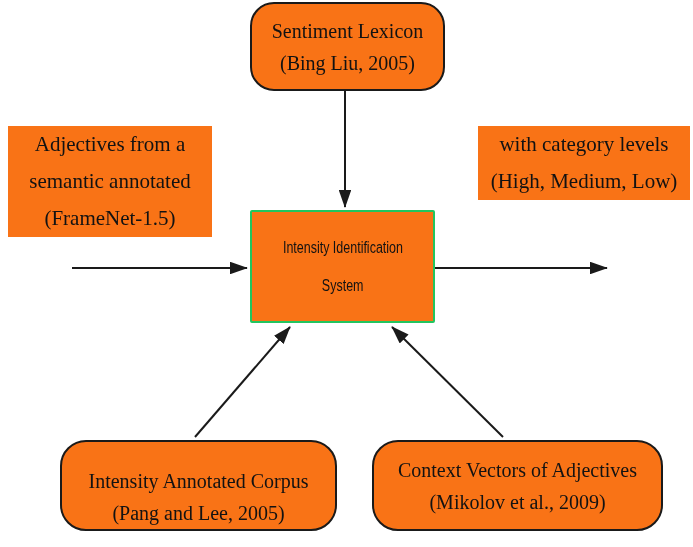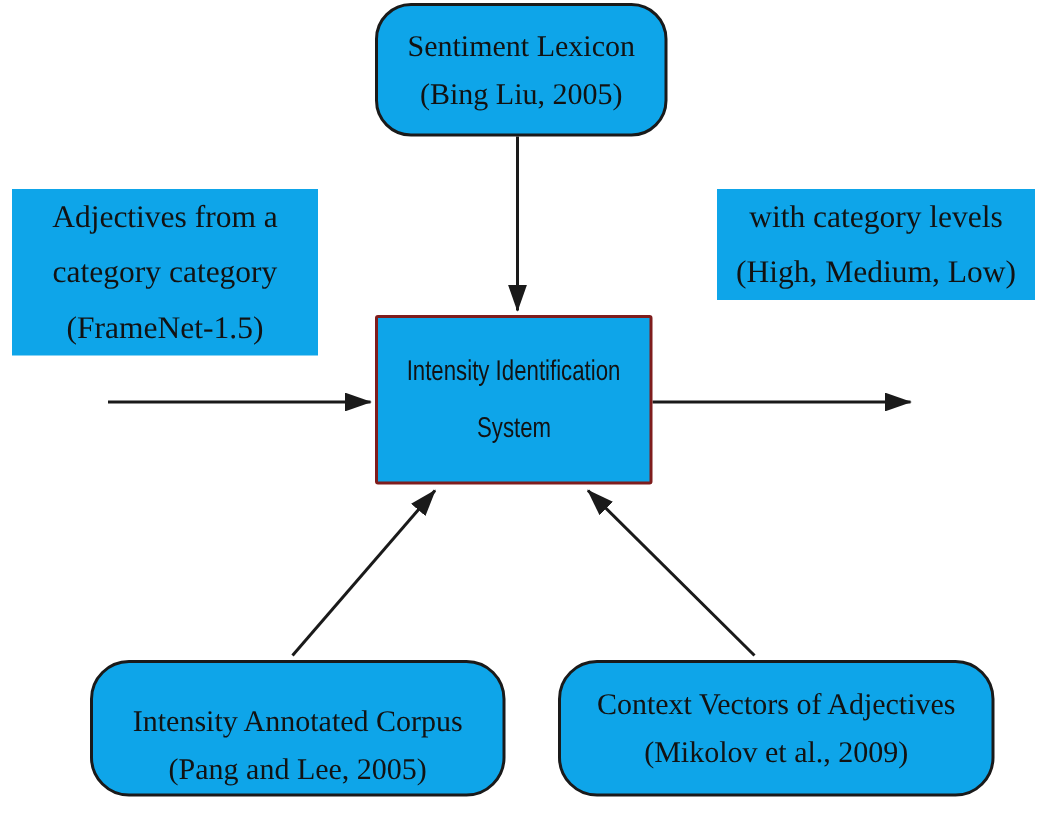--- a/index.html
+++ b/index.html
@@ -28,33 +28,33 @@
     stroke-width: 2;
   }
   .node {
     position: absolute;
     box-sizing: border-box;
     display: flex;
     flex-direction: column;
     align-items: center;
     justify-content: center;
     text-align: center;
-    background: #0ea5e9;
+    background: #f97316;
   }
   .rounded-box {
     border: 2px solid #1a1a1a;
     border-radius: 26px;
     font-size: 20px;
     line-height: 32px;
   }
   .rect-box {
-    border: 2px solid #7f1d1d;
+    border: 2px solid #22c55e;
     border-radius: 2px;
     font-family: "Liberation Sans", sans-serif;
-    font-size: 19px;
+    font-size: 16px;
     line-height: 38px;
   }
   .rect-box .line {
     transform: scaleX(0.78);
     transform-origin: center;
     white-space: nowrap;
   }
   .free-label {
     font-size: 21px;
     line-height: 37px;
@@ -87,21 +87,21 @@
     <line x1="503" y1="437" x2="392" y2="327" marker-end="url(#ah)"></line>
   </svg>
 
   <div id="top-box" class="node rounded-box">
     <div class="line">Sentiment Lexicon</div>
     <div class="line">(Bing Liu, 2005)</div>
   </div>
 
   <div id="left-label" class="node free-label">
     <div class="line">Adjectives from a</div>
-    <div class="line">category category</div>
+    <div class="line">semantic annotated</div>
     <div class="line">(FrameNet-1.5)</div>
   </div>
 
   <div id="right-label" class="node free-label">
     <div class="line">with category levels</div>
     <div class="line">(High, Medium, Low)</div>
   </div>
 
   <div id="center-box" class="node rect-box">
     <div class="line">Intensity Identification</div>

